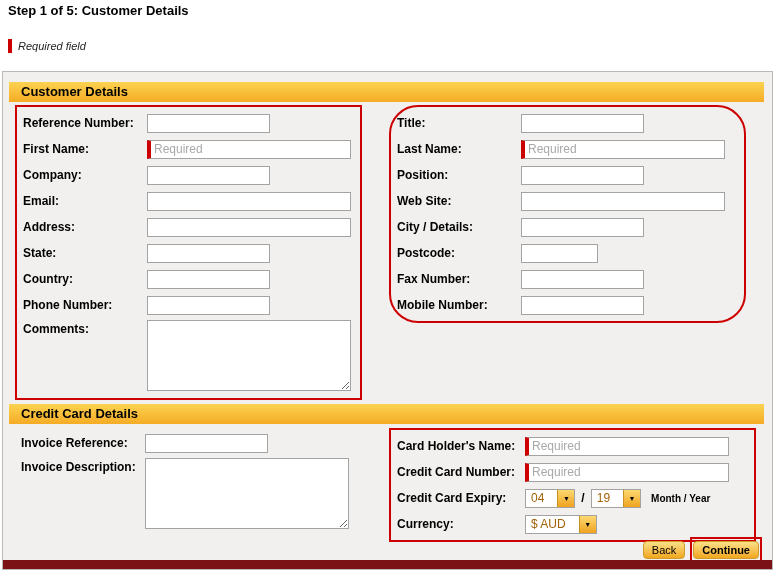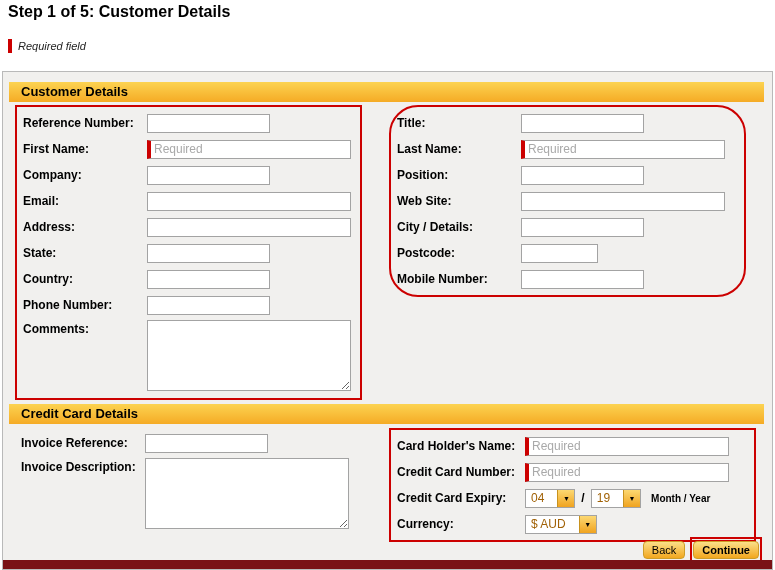--- a/index.html
+++ b/index.html
@@ -1,21 +1,21 @@
 <!DOCTYPE html>
 <html><head>
 <meta charset="utf-8">
 <style>
   * { box-sizing: border-box; }
   html,body { margin:0; padding:0; }
   body {
     width:775px; height:570px; position:relative;
     font-family:"Liberation Sans", sans-serif; background:#fff; overflow:hidden;
   }
-  .page-title { position:absolute; left:8px; top:3px; font-size:16px; font-weight:bold; color:#000; }
+  .page-title { position:absolute; left:8px; top:3px; font-size:13px; font-weight:bold; color:#000; }
   .required-note { position:absolute; left:8px; top:39px; display:flex; align-items:center; gap:6px; }
   .required-bar { width:4px; height:14px; background:#cc0000; }
   .required-note span { font-size:11px; font-style:italic; color:#222; }
 
   .panel {
     position:absolute; left:2px; top:71px; width:771px; height:499px;
     background:#f1f0ee; border:1px solid #b9b9b9;
   }
   .section-header {
     position:absolute; left:6px; width:755px; height:20px;
@@ -141,20 +141,24 @@
       <label>Web Site:</label>
       <input type="text" class="inp w-lg" style="">
     </div>
     <div class="row">
       <label>City / Details:</label>
       <input type="text" class="inp w-sm" style="">
     </div>
     <div class="row">
       <label>Postcode:</label>
       <input type="text" class="inp w-xs" style="">
+    </div>
+    <div class="row">
+      <label>Fax Number:</label>
+      <input type="text" class="inp w-sm" style="">
     </div>
     <div class="row">
       <label>Mobile Number:</label>
       <input type="text" class="inp w-sm" style="">
     </div>
   </div>
 
   <div class="section-header" id="credit-header">Credit Card Details</div>
 
   <div class="plainbox">

